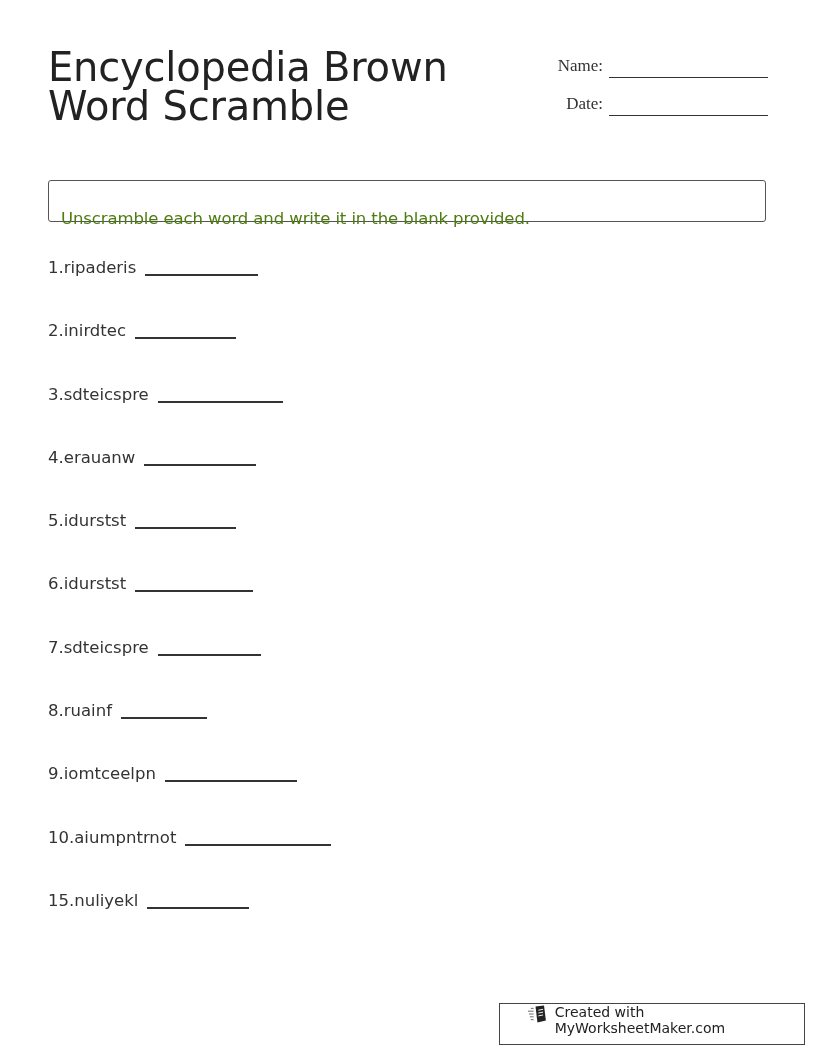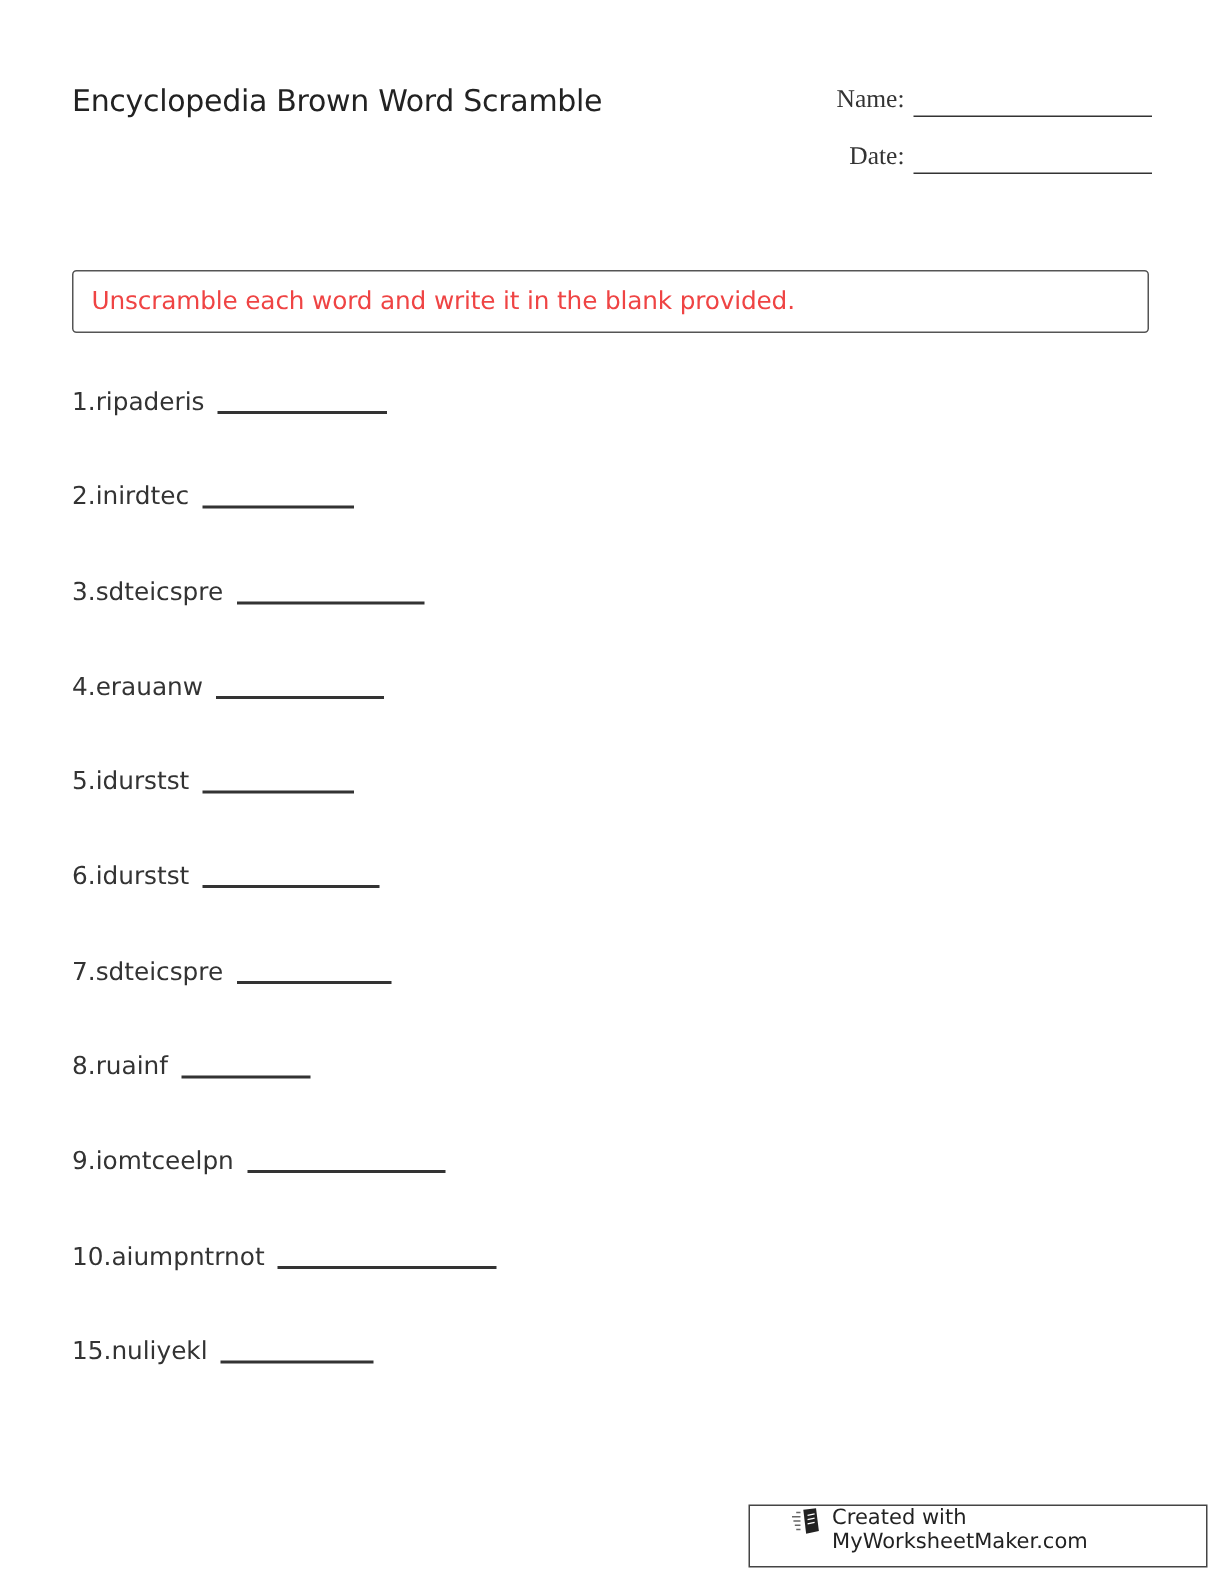--- a/index.html
+++ b/index.html
@@ -1,22 +1,22 @@
 <!DOCTYPE html>
 <html><head>
   <meta charset="utf-8">
   <style>
     html, body { margin: 0; padding: 0; background: #ffffff; }
     body { width: 816px; height: 1056px; position: relative; overflow: hidden; color: #222; font-family: "DejaVu Sans", sans-serif; }
-    .title { position: absolute; left: 48px; top: 48px; width: 440px; font-size: 20px; line-height: 39px; font-weight: normal; color: #222; margin: 0; letter-spacing: -0.2px; }
+    .title { position: absolute; left: 48px; top: 48px; width: 440px; font-size: 40px; line-height: 39px; font-weight: normal; color: #222; margin: 0; letter-spacing: -0.2px; }
     .meta { position: absolute; left: 540px; top: 52px; width: 230px; font-family: "Liberation Serif", serif; font-size: 17px; color: #333; }
     .meta-row { position: absolute; left: 0; width: 230px; height: 26px; text-align: right; }
     .meta-label { position: absolute; right: 167px; bottom: 2px; white-space: nowrap; }
     .meta-line { position: absolute; left: 69px; width: 159px; bottom: 0; border-bottom: 1.3px solid #333; height: 1px; }
-    .instructions { position: absolute; left: 48px; top: 180px; width: 718px; height: 42px; border: 1.3px solid #555; border-radius: 3px; box-sizing: border-box; padding: 0 12px; font-size: 16.5px; line-height: 40px; color: #ef4444; letter-spacing: -0.1px; }
+    .instructions { position: absolute; left: 48px; top: 180px; width: 718px; height: 42px; border: 1.3px solid #555; border-radius: 3px; box-sizing: border-box; padding: 18px 12px; font-size: 16.5px; line-height: 40px; color: #4d7c0f; letter-spacing: -0.1px; }
     .items { position: absolute; left: 48px; top: 258px; }
     .item { position: absolute; left: 0; white-space: nowrap; font-size: 16.5px; color: #333; height: 32px; }
     .item .num { display: inline-block; }
     .item .word { display: inline-block; }
     .item .blank { display: inline-block; border-bottom: 2px solid #333; height: 1px; margin-left: 9px; vertical-align: -3px; }
     .footer { position: absolute; left: 499px; top: 1003px; width: 306px; height: 42px; border: 1.3px solid #444; box-sizing: border-box; display: flex; align-items: flex-start; padding-left: 28px; font-size: 14px; color: #222; }
     .footer .logo { width: 22px; height: 20px; margin-right: 6px; }
   </style>
 </head>
 <body>

